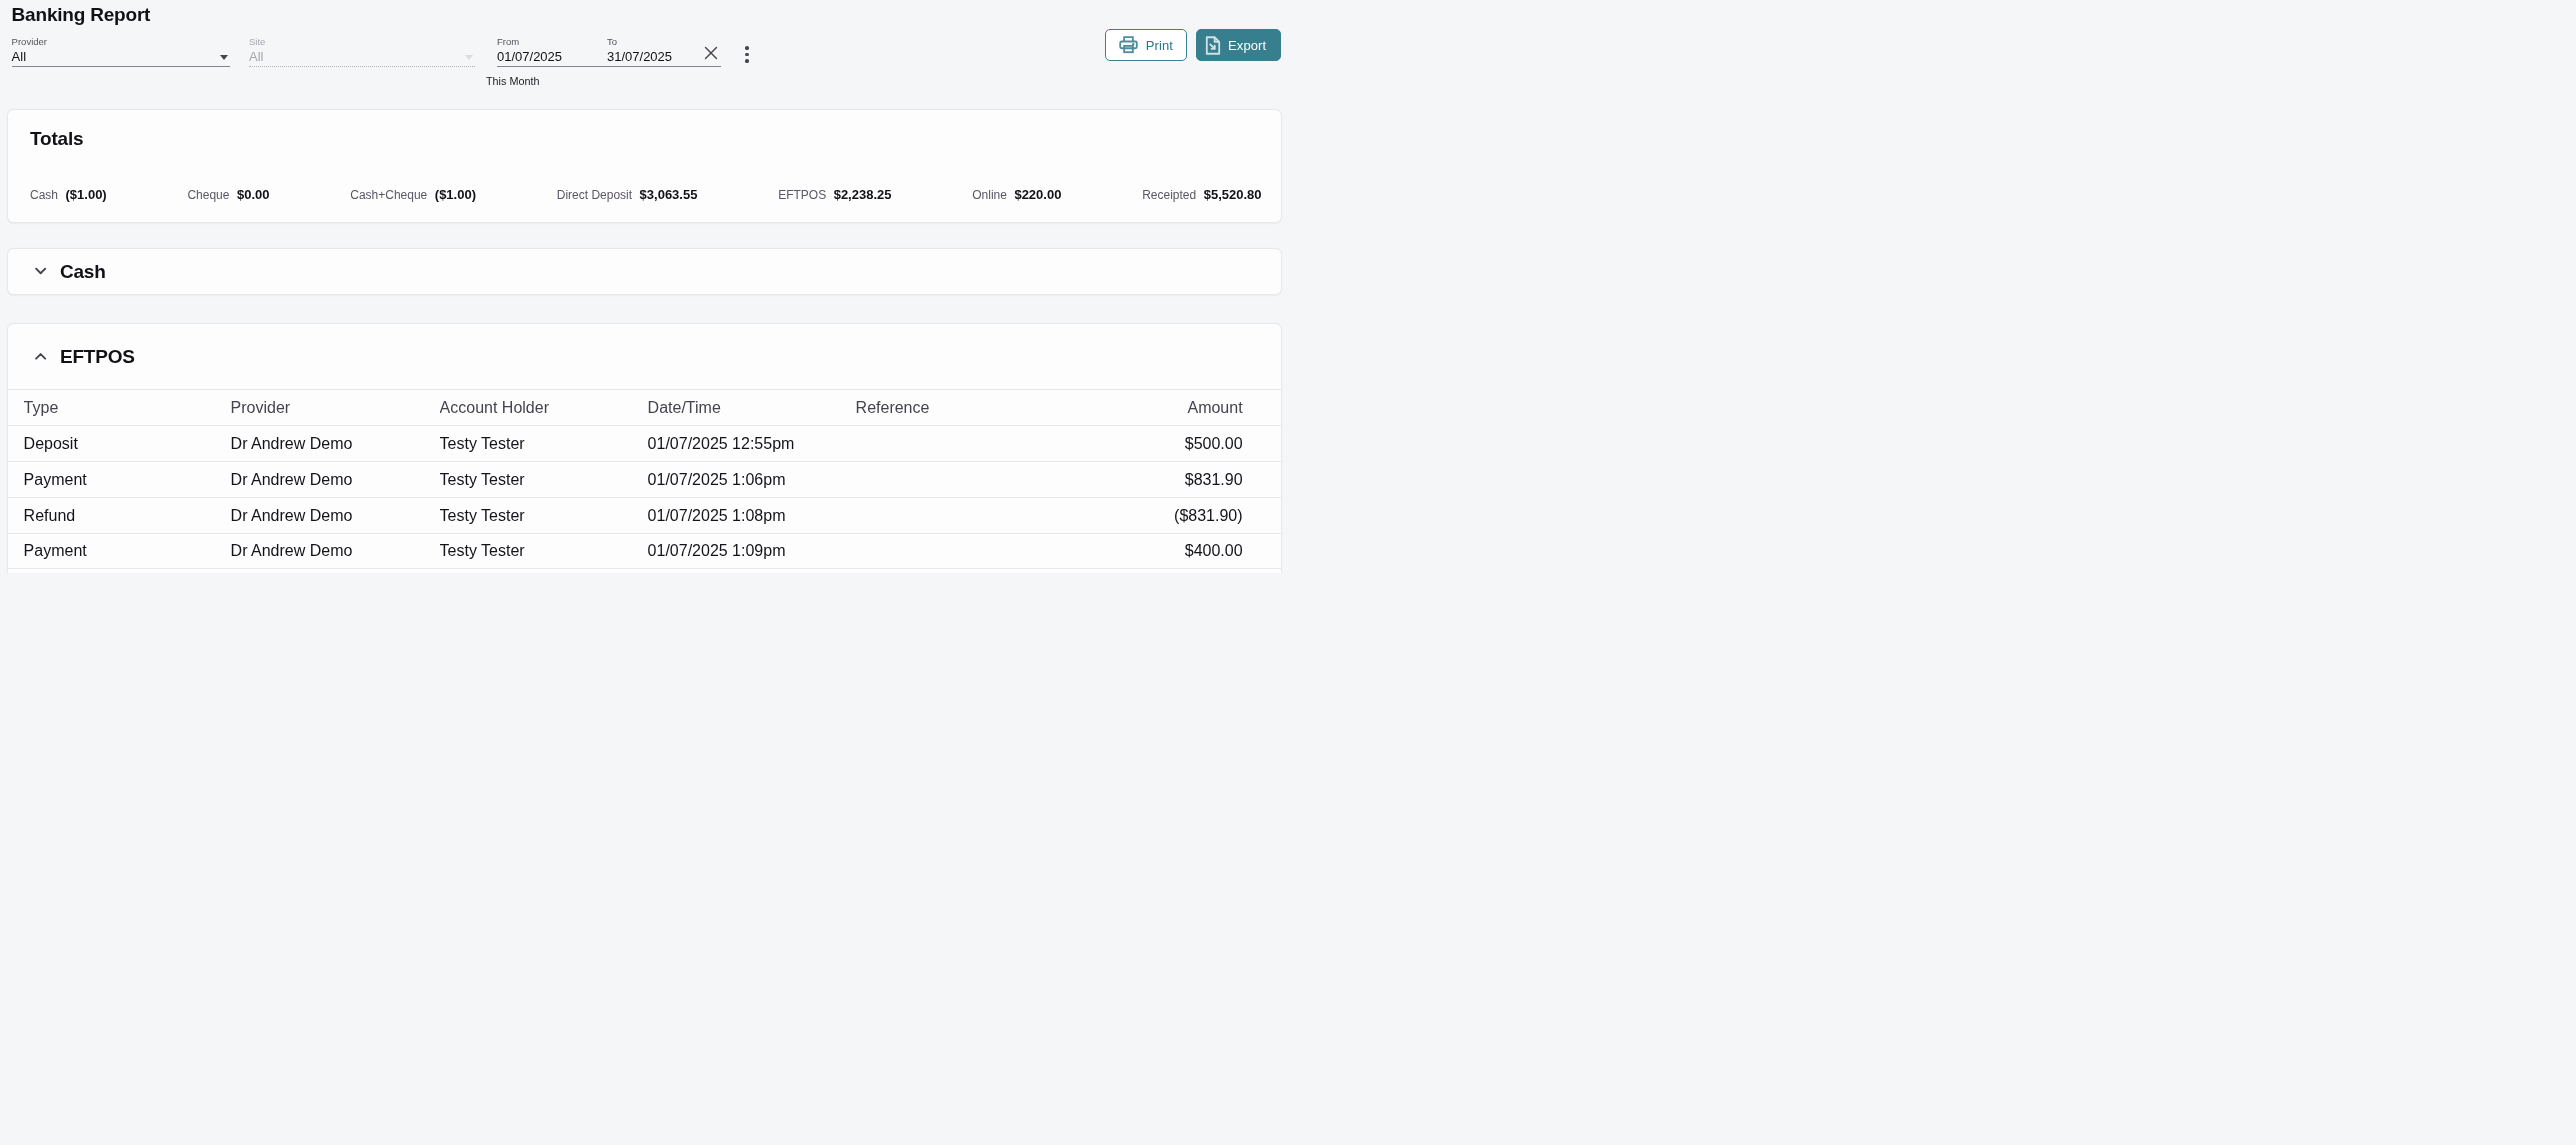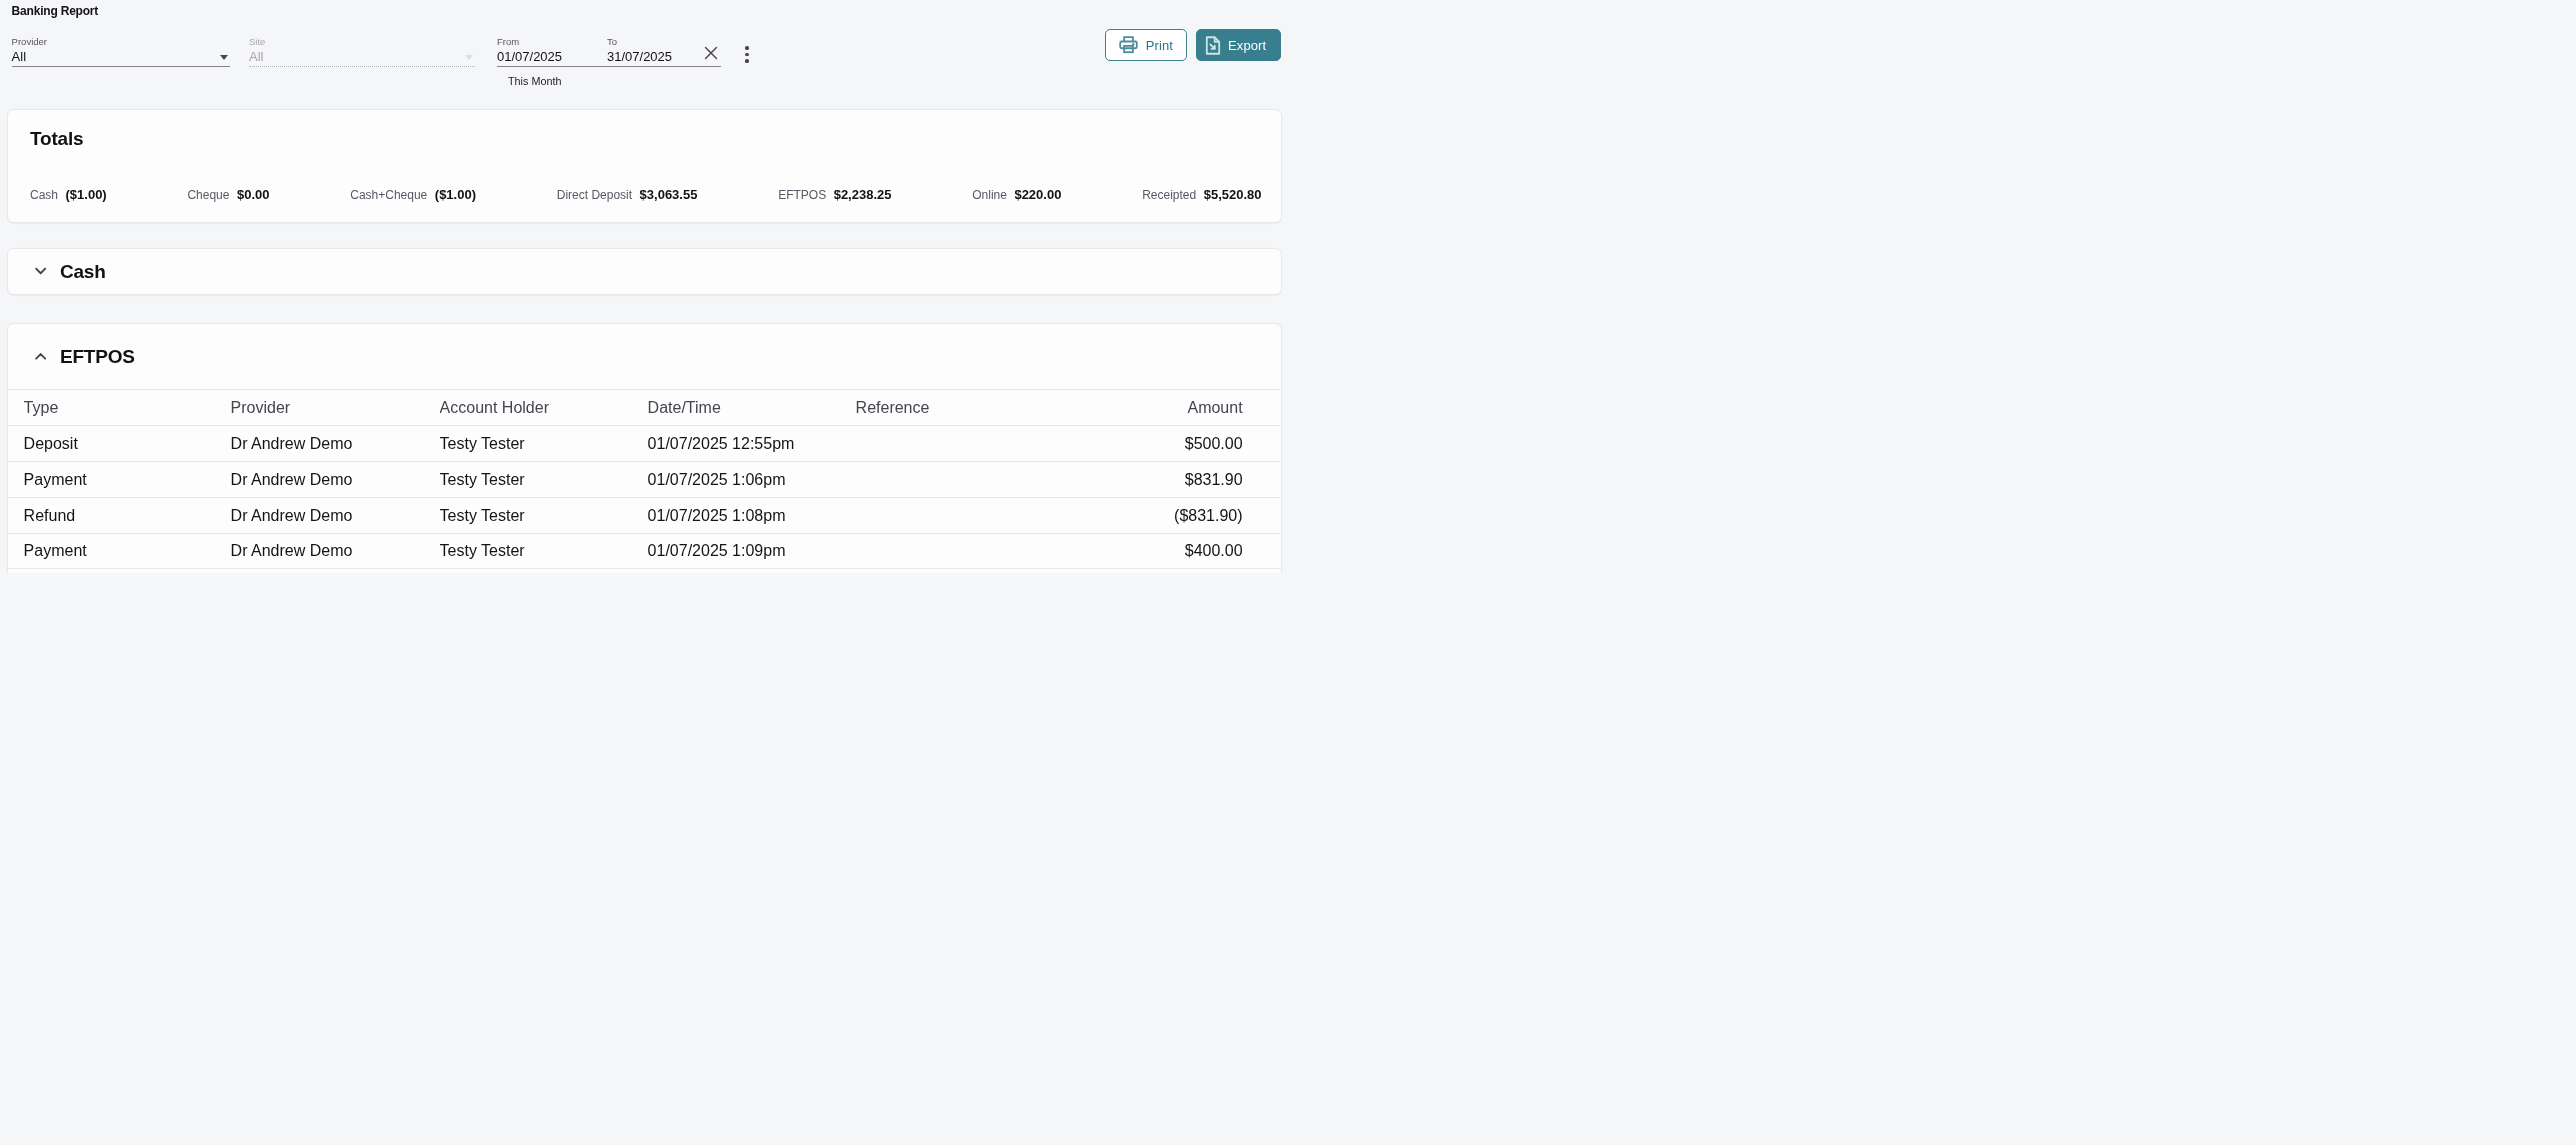--- a/index.html
+++ b/index.html
@@ -9,21 +9,21 @@
     background:#f5f6f8;
     color:#17161b;
     position:relative;
     overflow:hidden;
   }
   .page { position:absolute; inset:0; }
 
   
   .page-title {
     position:absolute; left:11.6px; top:4.2px;
-    font-size:12px; font-weight:bold; letter-spacing:-0.2px; color:#121116;
+    font-size:19px; font-weight:bold; letter-spacing:-0.2px; color:#121116;
   }
 
   
   .field { position:absolute; top:37px; height:30px; }
   .field-label { display:block; font-size:9.5px; color:#56525e; line-height:10.8px; }
   .field-value { display:block; font-size:13px; color:#121116; line-height:16.6px; margin-top:1.7px; }
   .provider-field { left:11.6px; width:218px; border-bottom:0.8px solid #85828c; }
   .site-field { left:249px; width:226px; border-bottom:0.8px dotted #b3b1b8; }
   .site-field .field-label, .site-field .field-value { color:#a8a5ae; }
   .select-arrow {
@@ -42,21 +42,21 @@
     background:none; border:none; cursor:pointer; padding:0;
     display:flex; align-items:center; justify-content:center;
   }
   .kebab-btn {
     position:absolute; left:738px; top:42px; width:18px; height:25px;
     background:none; border:none; cursor:pointer;
     display:flex; flex-direction:column; align-items:center; justify-content:center; gap:2.9px;
   }
   .kebab-btn i { width:3.7px; height:3.7px; border-radius:50%; background:#48444e; }
   .preset-label {
-    position:absolute; left:508px; top:75px;
+    position:absolute; left:486px; top:75px;
     font-size:10.8px; color:#1d1c22; cursor:pointer;
   }
 
   
   .actions { position:absolute; right:7.5px; top:29px; display:flex; gap:8.3px; }
   .btn {
     height:32px; border-radius:5px; font-family:inherit;
     font-size:13px; font-weight:normal; letter-spacing:0.1px;
     display:flex; align-items:center; gap:7.5px; cursor:pointer;
     padding:0 13.3px;

